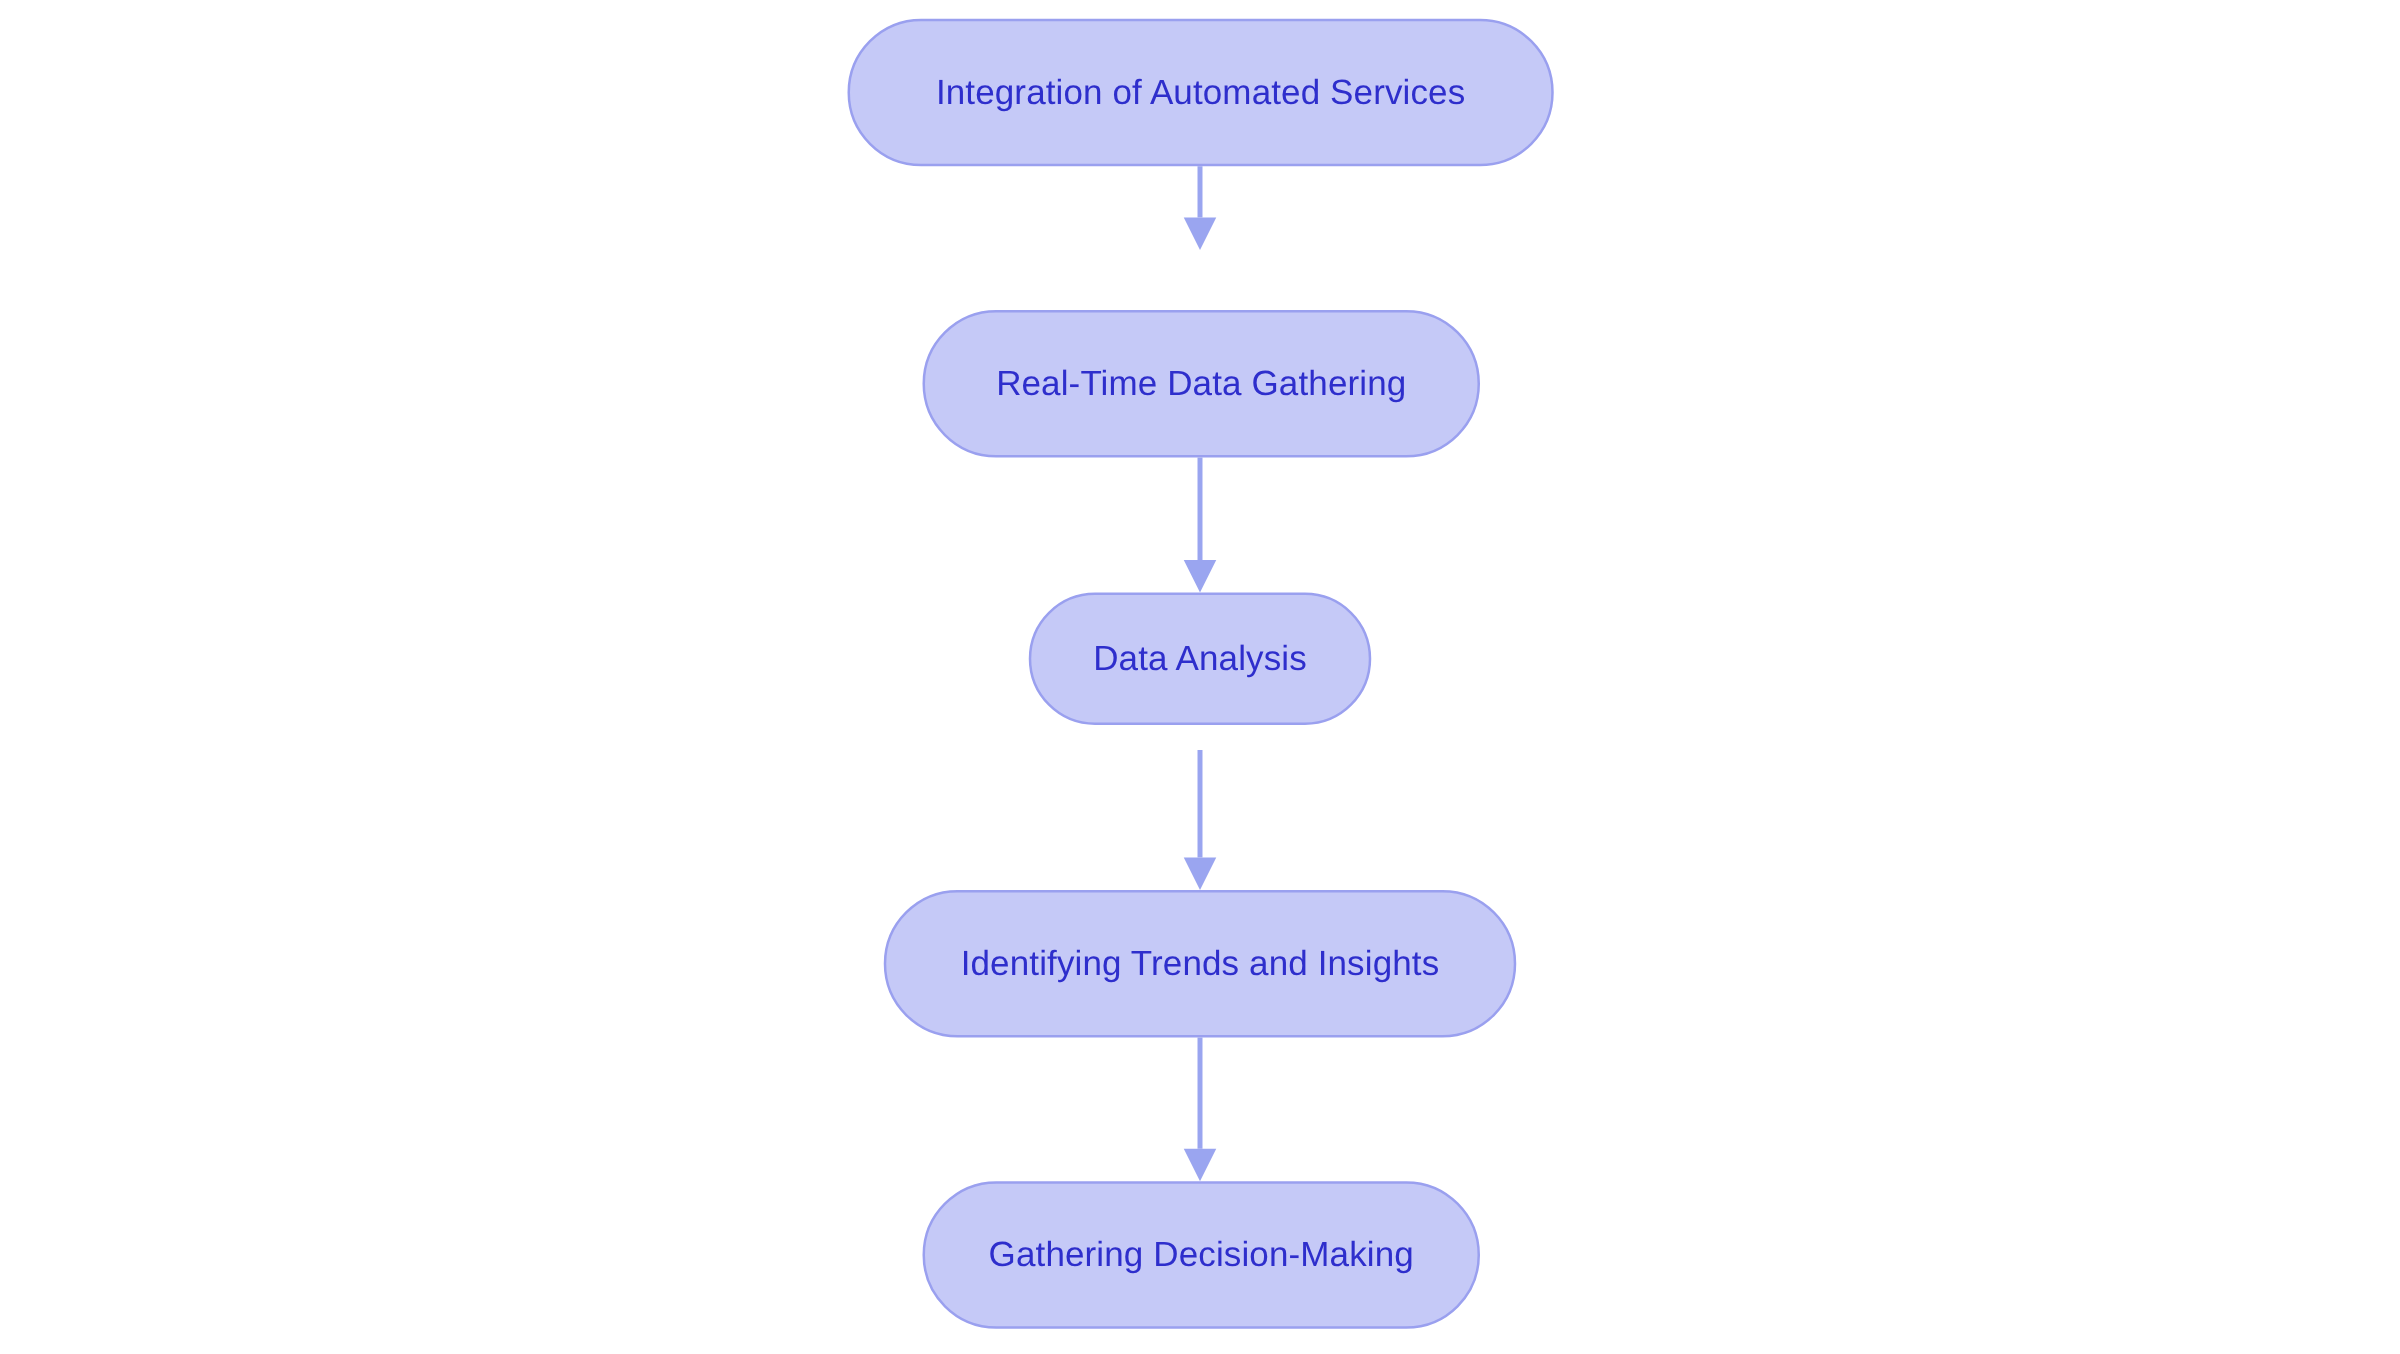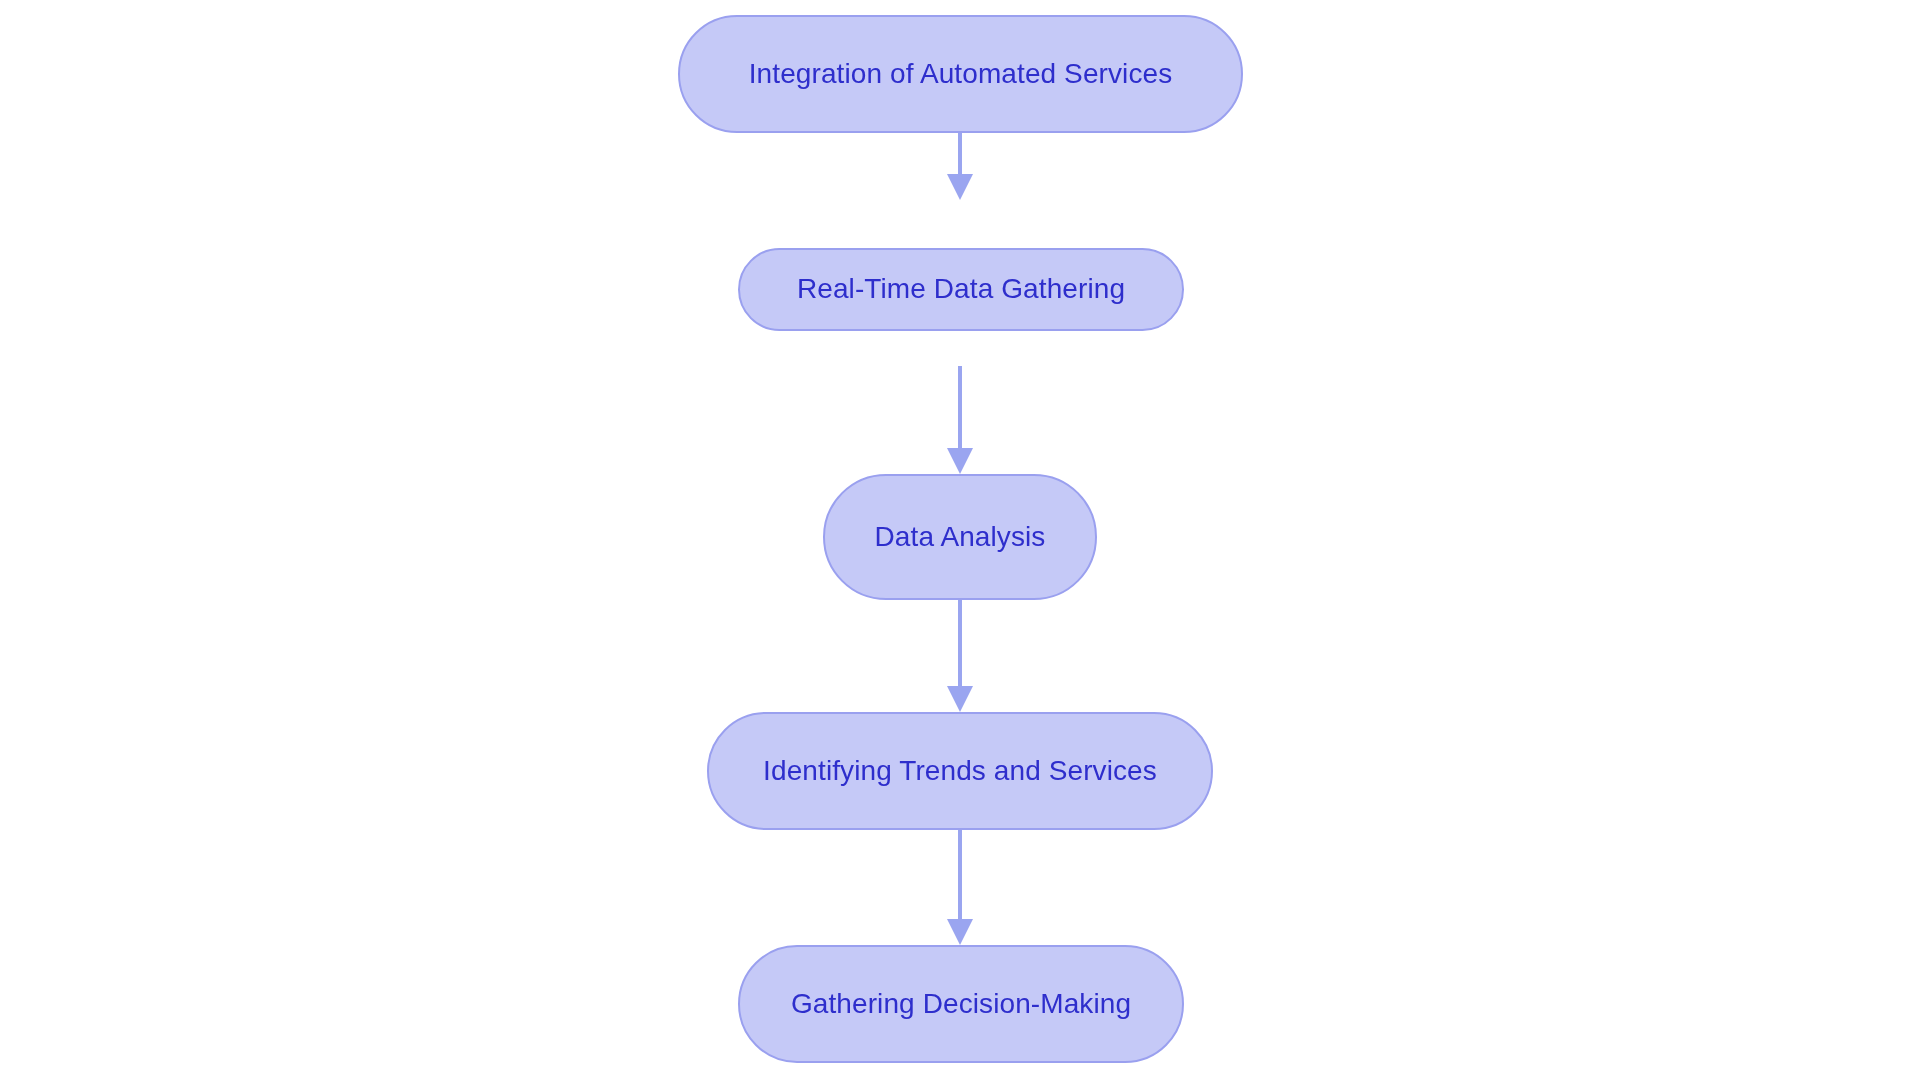--- a/index.html
+++ b/index.html
@@ -37,22 +37,22 @@
     font-family: "Liberation Sans", sans-serif;
     font-size: 28px;
     font-weight: 400;
     letter-spacing: 0.1px;
     line-height: 1.15;
     white-space: nowrap;
     user-select: none;
   }
 
   .node-1 { left: 678px; top: 15px;  width: 565px; height: 118px; }
-  .node-2 { left: 738px; top: 248px; width: 446px; height: 83px; }
-  .node-3 { left: 823px; top: 474px; width: 274px; height: 126px; text-align: center; }
+  .node-2 { left: 738px; top: 248px; width: 446px; height: 118px; }
+  .node-3 { left: 823px; top: 474px; width: 274px; height: 106px; text-align: center; }
   .node-4 { left: 707px; top: 712px; width: 506px; height: 118px; }
   .node-5 { left: 738px; top: 945px; width: 446px; height: 118px; }
 
   
   .edge {
     position: absolute;
     left: 0;
     top: 0;
     width: 1920px;
     height: 1083px;
@@ -99,20 +99,20 @@
 
   <div class="node node-2">
     <span class="node-label">Real-Time Data Gathering</span>
   </div>
 
   <div class="node node-3">
     <span class="node-label">Data Analysis</span>
   </div>
 
   <div class="node node-4">
-    <span class="node-label">Identifying Trends and Services</span>
+    <span class="node-label">Identifying Trends and Insights</span>
   </div>
 
   <div class="node node-5">
     <span class="node-label">Gathering Decision-Making</span>
   </div>
 
 </div>
 
 </body></html>

